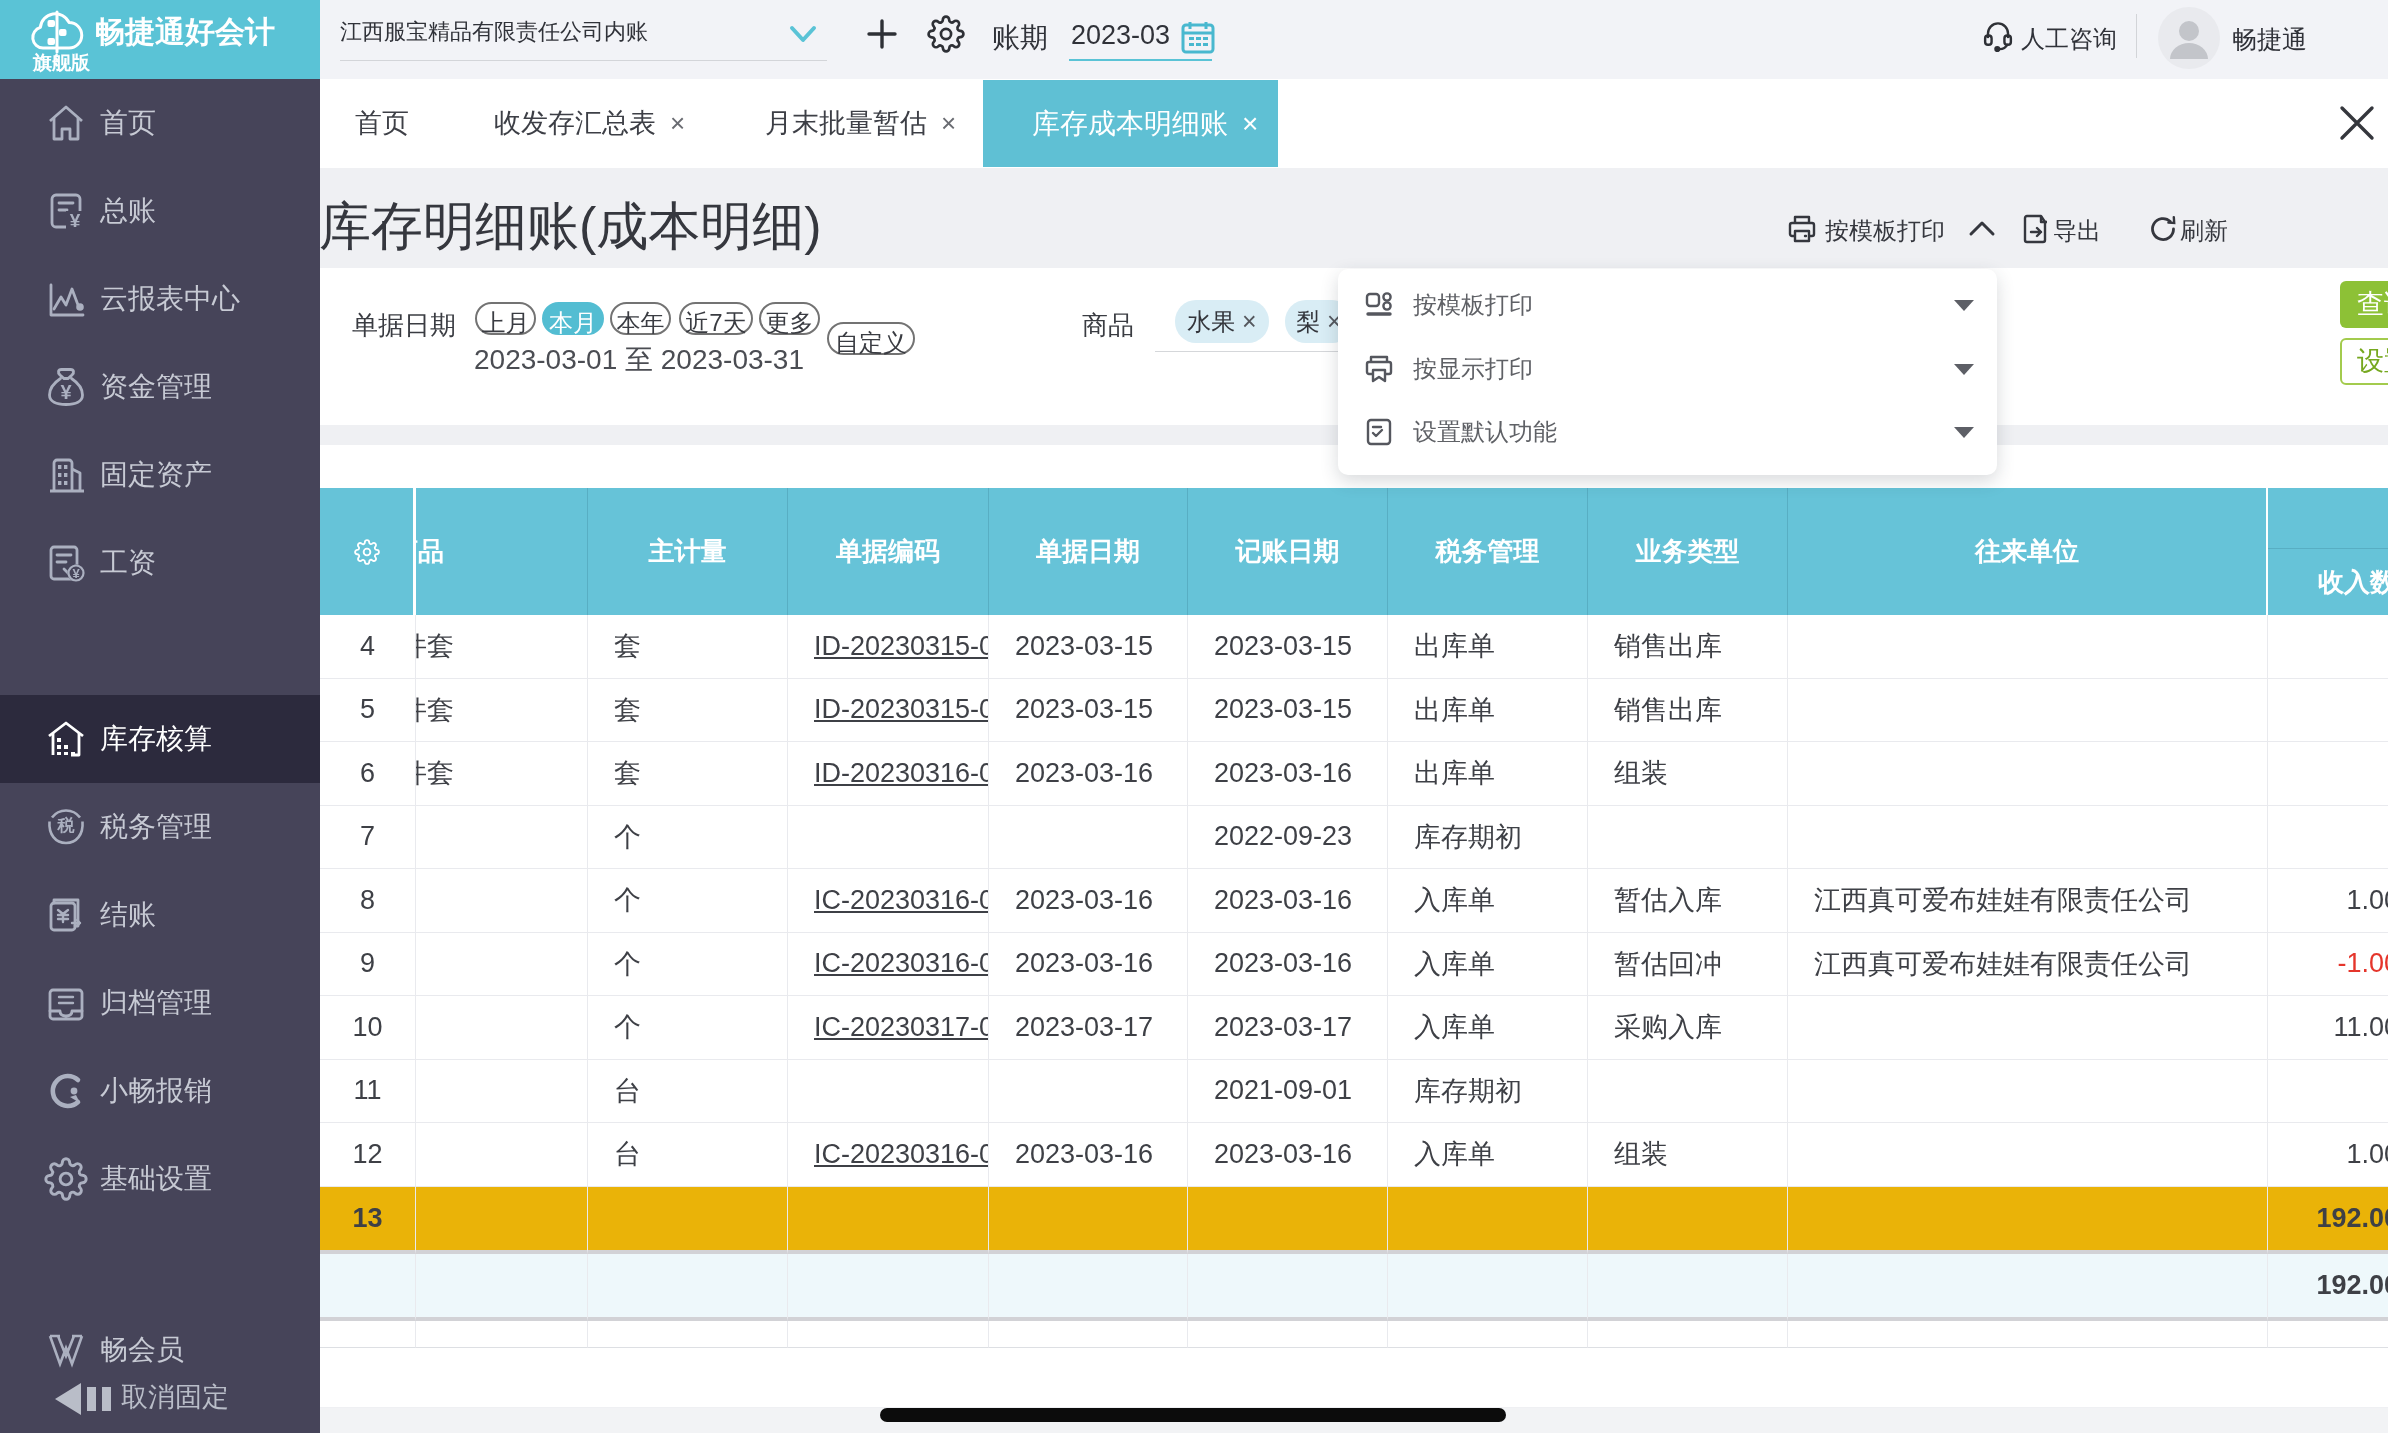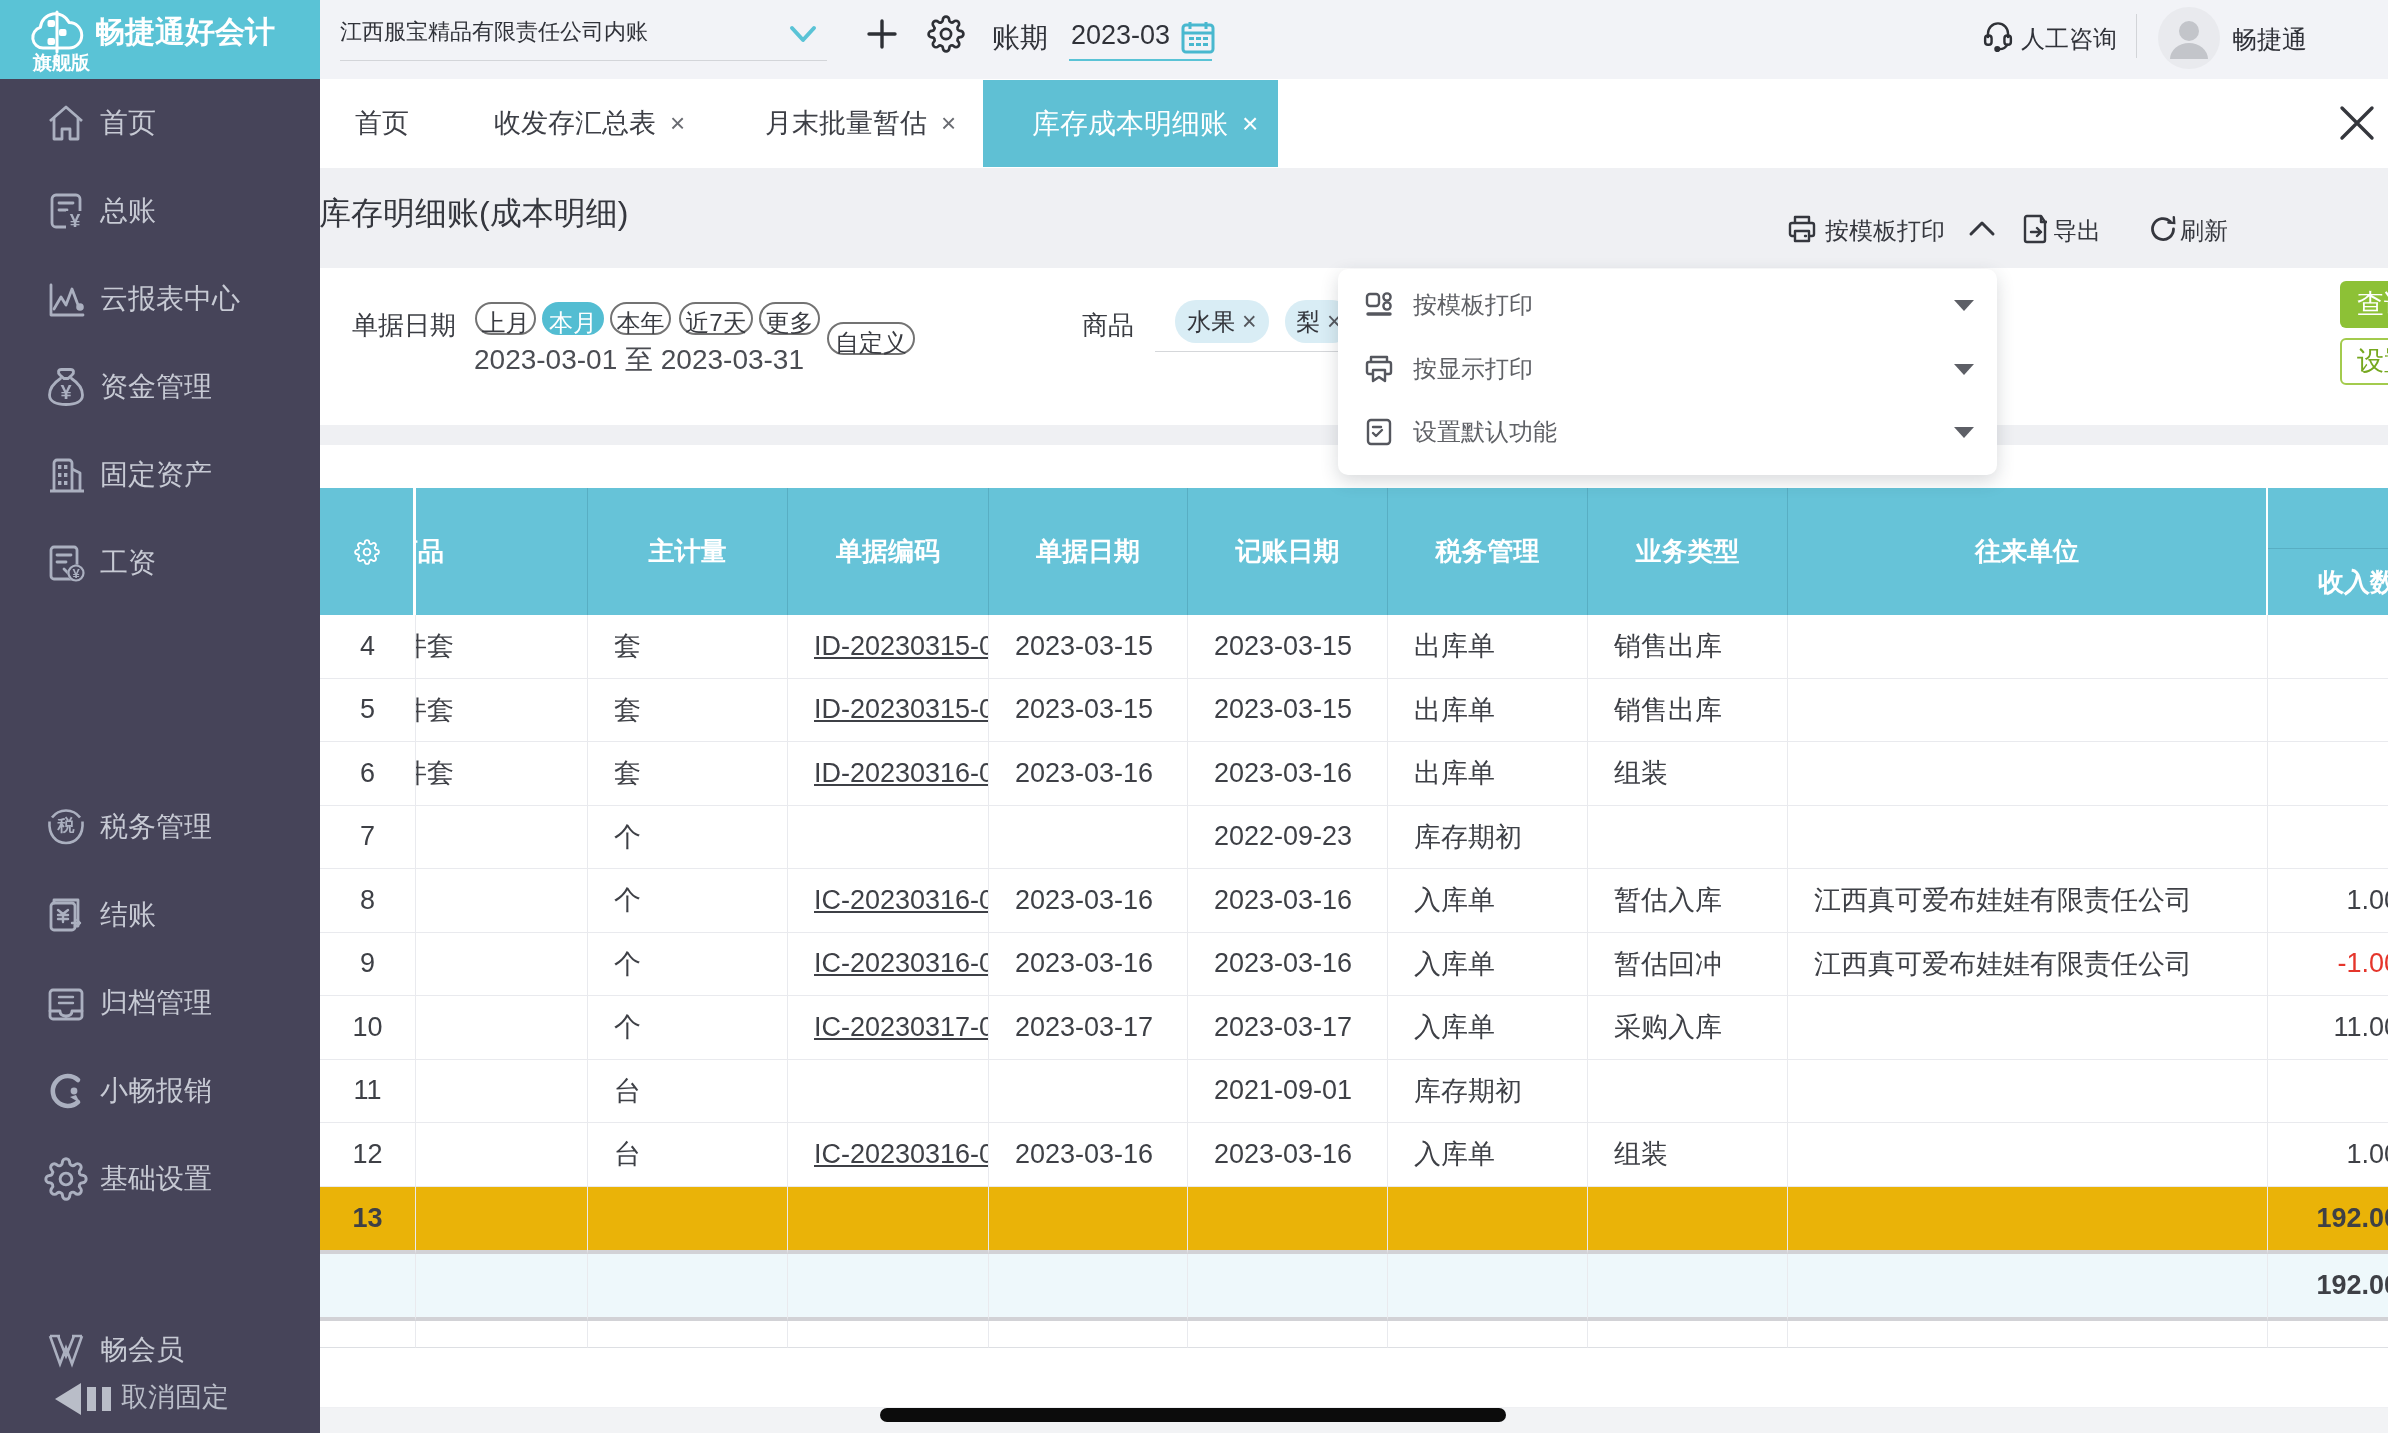--- a/index.html
+++ b/index.html
@@ -42,21 +42,21 @@
 #tabs { position:absolute; left:320px; top:79px; width:2068px; height:89px; background:#fff; z-index:10; }
 .tab { position:absolute; top:0; height:88px; font-size:27px; color:#3d3f46; }
 .tab span.x { color:#6a6c72; margin-left:14px; font-size:26px; }
 .tab .lbl { position:absolute; top:50%; transform:translateY(-50%); white-space:nowrap; }
 #tab-active { position:absolute; left:663px; top:1px; width:295px; height:87px; background:#5fc0d4; color:#fff; }
 #tab-active .albl { position:absolute; left:49px; top:50%; transform:translateY(-50%); font-size:28px; white-space:nowrap; }
 #tab-active span.x { color:#fff; }
 #tabclose { position:absolute; left:2017px; top:24px; width:40px; height:40px; }
 
 
-#title { position:absolute; left:319px; top:192px; font-size:32px; color:#35373e; z-index:1; }
+#title { position:absolute; left:319px; top:192px; font-size:52px; color:#35373e; z-index:1; }
 .toolbtn { position:absolute; top:215px; font-size:24px; color:#35373e; z-index:1; }
 #filtercard { position:absolute; left:320px; top:268px; width:2068px; height:157px; background:#fff; z-index:1; }
 #tablecard { position:absolute; left:320px; top:445px; width:2068px; height:962px; background:#fff; z-index:1; }
 
 .flabel { position:absolute; font-size:26px; color:#3a3c42; }
 .pill { position:absolute; top:302px; height:33px; border:2px solid #737373; border-radius:21px; background:#fff; font-size:24px; color:#3a3c42; text-align:center; line-height:37px; z-index:2; }
 .pill.sel { background:#53bdd2; border-color:#53bdd2; color:#fff; }
 #daterange { position:absolute; left:474px; top:341px; font-size:28px; color:#4b4d53; z-index:2; }
 .tag { position:absolute; top:300px; height:43px; border-radius:21px; background:#d9edf5; font-size:24px; color:#33353b; z-index:2; line-height:43px; text-align:center; }
 .tag .x { color:#55585e; font-size:25px; }
@@ -519,20 +519,37 @@
           <rect x="7" y="6" width="26" height="32" rx="3"></rect>
           <path d="M13 14 h14 M13 21 h9"></path>
           <path d="M20 28 l4 4 7-7"></path>
         </g>
         <circle cx="32" cy="32" r="8.5" fill="#464459"></circle>
         <circle cx="32" cy="32" r="7.5" fill="none" stroke="#abb0c0" stroke-width="2.2"></circle>
         <text x="32" y="37" font-size="13" font-weight="bold" fill="#abb0c0" text-anchor="middle" font-family="Liberation Sans">¥</text>
       </svg>
       <div class="tx">工资</div>
     </div>
+  <div class="mi act" style="top:695px;">
+      <svg class="ic" viewBox="0 0 44 44">
+        <g fill="none" stroke="#fff" stroke-width="2.8" stroke-linejoin="round">
+          <path d="M5 19 L22 6 L39 19"></path>
+          <path d="M9 16 V38 M35 16 V38 h-8"></path>
+        </g>
+        <g fill="#fff">
+          <rect x="13" y="21" width="4" height="4"></rect>
+          <rect x="13" y="28" width="4" height="4"></rect>
+          <rect x="13" y="35" width="4" height="3"></rect>
+          <rect x="20" y="28" width="4" height="4"></rect>
+          <rect x="20" y="35" width="4" height="3"></rect>
+          <rect x="27" y="35" width="4" height="3"></rect>
+        </g>
+      </svg>
+      <div class="tx">库存核算</div>
+    </div>
   <div class="mi" style="top:783px;">
       <svg class="ic" viewBox="0 0 44 44">
         <g fill="none" stroke="#abb0c0" stroke-width="2.6">
           <path d="M8 12.5 a17.5 17.5 0 0 1 28 0"></path>
           <path d="M5.5 16.5 c-1 13 6 21.5 16.5 21.5 s17.5-8.5 16.5-21.5"></path>
         </g>
         <text x="22" y="26" font-size="17" font-weight="bold" fill="#abb0c0" text-anchor="middle" font-family="Liberation Sans">税</text>
       </svg>
       <div class="tx">税务管理</div>
     </div>

